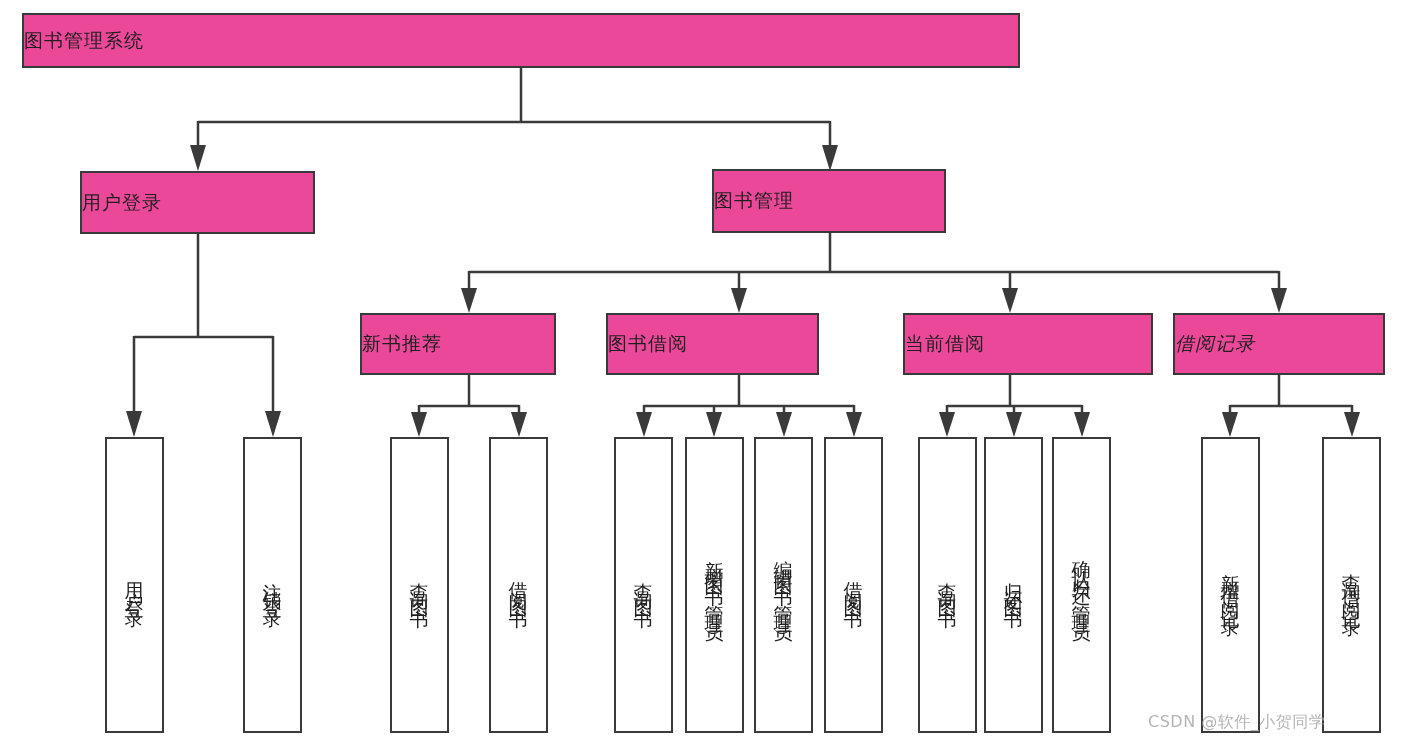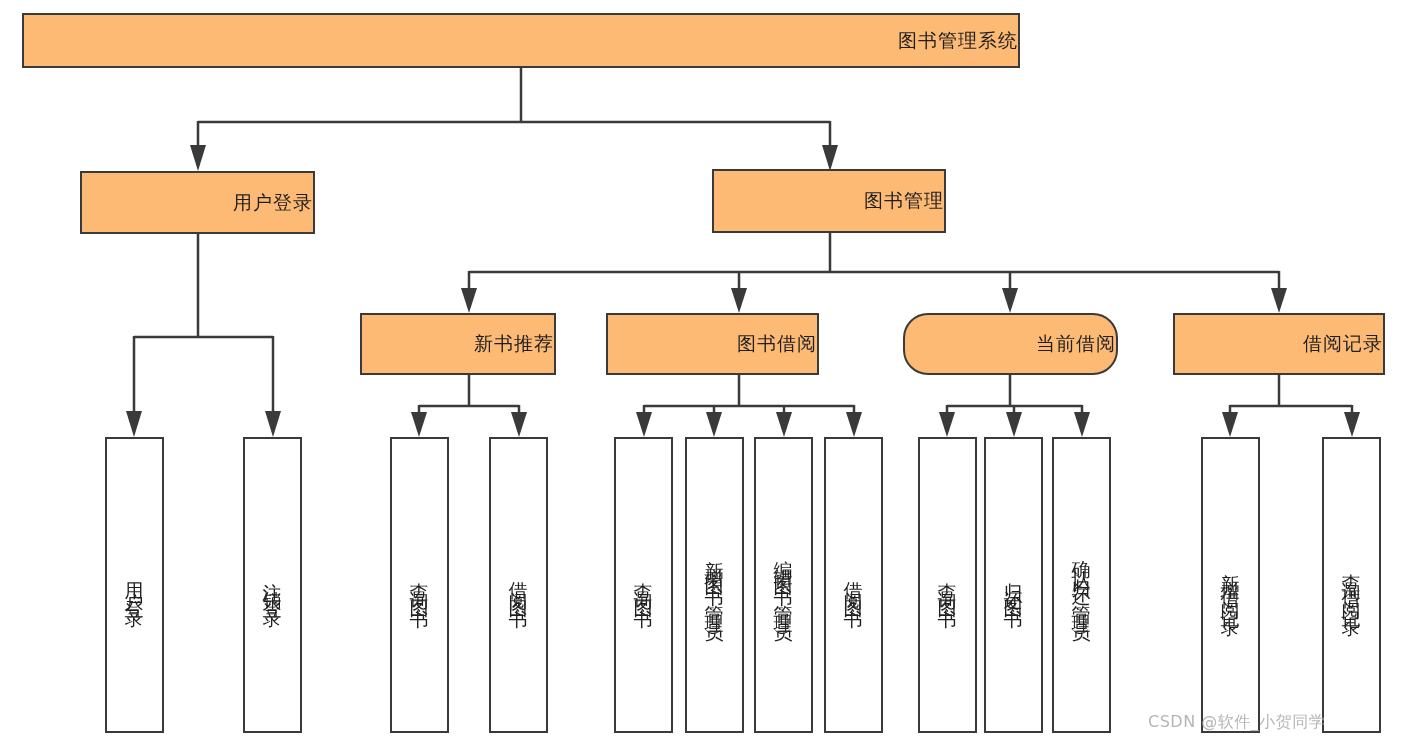--- a/index.html
+++ b/index.html
@@ -2,44 +2,44 @@
 <html><head>
 <meta charset="utf-8">
 <style>
   html,body{margin:0;padding:0;background:#ffffff;}
   body{
     width:1405px;height:747px;position:relative;overflow:hidden;
     font-family:"DejaVu Sans","Liberation Sans",sans-serif;
   }
   #connectors{position:absolute;left:0;top:0;z-index:1;}
   .box{
-    position:absolute;z-index:2;background:#fdba74;
+    position:absolute;z-index:2;background:#ec4899;
     border:2.5px solid #3a3a3a;box-sizing:border-box;
-    display:flex;align-items:center;justify-content:flex-end;
+    display:flex;align-items:center;justify-content:flex-start;
     color:#1f1f1f;font-size:19px;letter-spacing:1px;
   }
   .vbox{
     position:absolute;z-index:2;background:#ffffff;
     border:2.5px solid #3a3a3a;box-sizing:border-box;
     display:flex;align-items:center;justify-content:center;
     color:#1f1f1f;font-size:19px;
   }
   .vbox span{
     writing-mode:vertical-rl;text-orientation:mixed;
     letter-spacing:9px;line-height:1;white-space:nowrap;
   }
   
   .root{left:22px;top:13px;width:998px;height:55px;}
   .l2a{left:80px;top:171px;width:235px;height:63px;}
-  .l2b{left:712px;top:169px;width:234px;height:64px;padding-left:29px;}
+  .l2b{left:712px;top:169px;width:234px;height:64px;}
   .l3{top:313px;height:62px;}
   .l3a{left:360px;width:196px;}
   .l3b{left:606px;width:213px;}
-  .l3c{left:903px;width:215px;border-radius:25px;}
-  .l3d{left:1173px;width:212px;}
+  .l3c{left:903px;width:250px;}
+  .l3d{left:1173px;width:212px;font-style:italic;}
   
   .leaf{top:437px;width:59px;height:296px;}
   .p1{left:105px;} .p2{left:243px;}
   .p3{left:390px;} .p4{left:489px;}
   .p5{left:614px;} .p6{left:685px;} .p7{left:754px;} .p8{left:824px;}
   .p9{left:918px;} .p10{left:984px;} .p11{left:1052px;}
   .p12{left:1201px;} .p13{left:1322px;}
   .watermark{
     position:absolute;z-index:3;left:1148px;top:712px;width:256px;
     color:rgba(173,173,173,0.9);font-size:16px;text-align:left;

